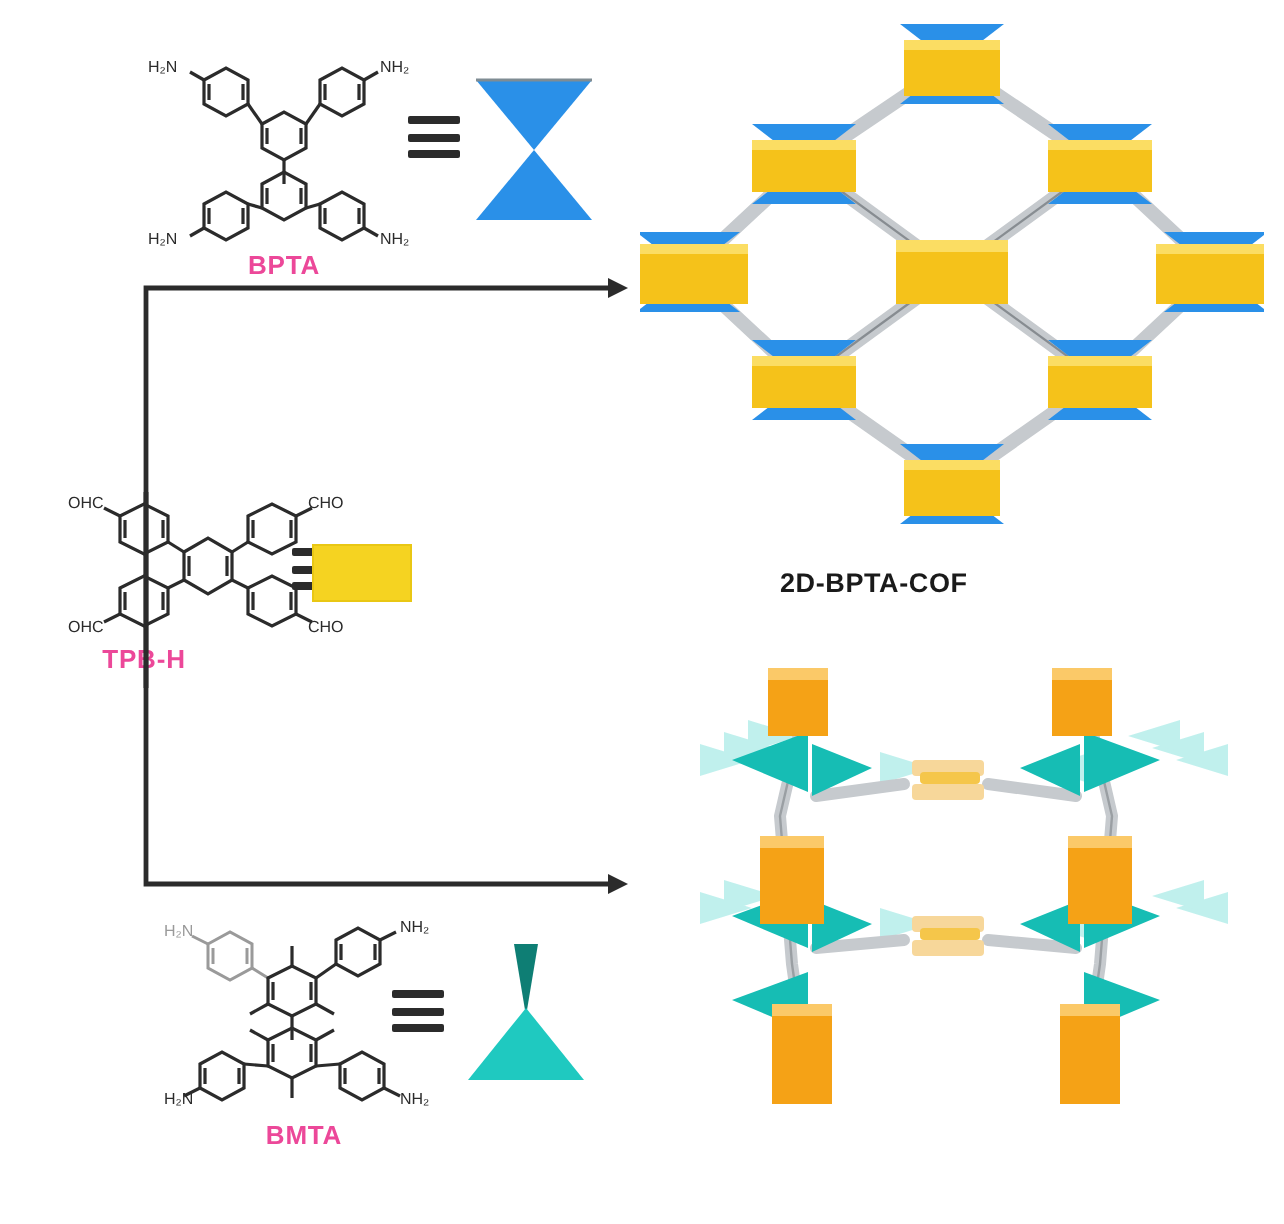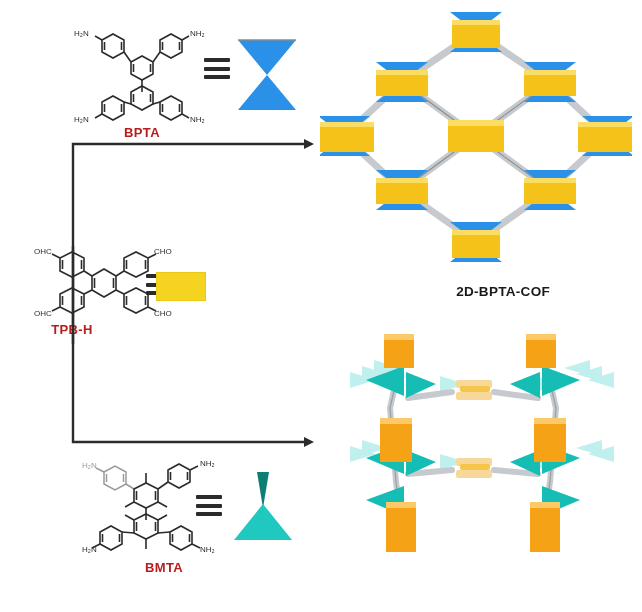--- a/index.html
+++ b/index.html
@@ -18,32 +18,32 @@
     background: #ffffff;
     overflow: hidden;
   }
   .abs { position: absolute; }
 
   
   .mol-name {
     font-family: "Liberation Sans", sans-serif;
     font-weight: bold;
     font-size: 13px;
-    color: #b91c1c;
+    color: #ec4899;
     letter-spacing: 0.4px;
     text-align: center;
     white-space: nowrap;
   }
   .cof-name {
     font-family: "Liberation Sans", sans-serif;
     font-weight: bold;
     font-size: 13.5px;
     color: #1a1a1a;
     letter-spacing: 0.3px;
-    text-align: right;
+    text-align: left;
     white-space: nowrap;
   }
 
   
   .equiv {
     width: 26px;
     height: 21px;
     display: flex;
     flex-direction: column;
     justify-content: space-between;
@@ -239,21 +239,21 @@
       </g>
       <g font-family="Liberation Sans, sans-serif" font-size="8">
         <text x="0" y="16" fill="#9a9a9a">H₂N</text>
         <text x="118" y="14" fill="#2b2b2b">NH₂</text>
         <text x="0" y="100" fill="#2b2b2b">H₂N</text>
         <text x="118" y="100" fill="#2b2b2b">NH₂</text>
       </g>
     </svg>
   </div>
 
-  <div class="abs mol-name" style="left:124px; top:560px; width:80px;">BMTA</div>
+  <div class="abs mol-name" style="left:112px; top:560px; width:80px;">BMTA</div>
 
   <div class="abs equiv" style="left:196px; top:495px;">
     <i></i>
       <i></i>
       <i></i>
   </div>
 
   <div class="abs teal-cone" style="left:232px; top:470px;">
     <svg width="62" height="74" viewBox="0 0 62 74">
       <polygon points="25,2 37,2 31,38" fill="#0E7E74"></polygon>

